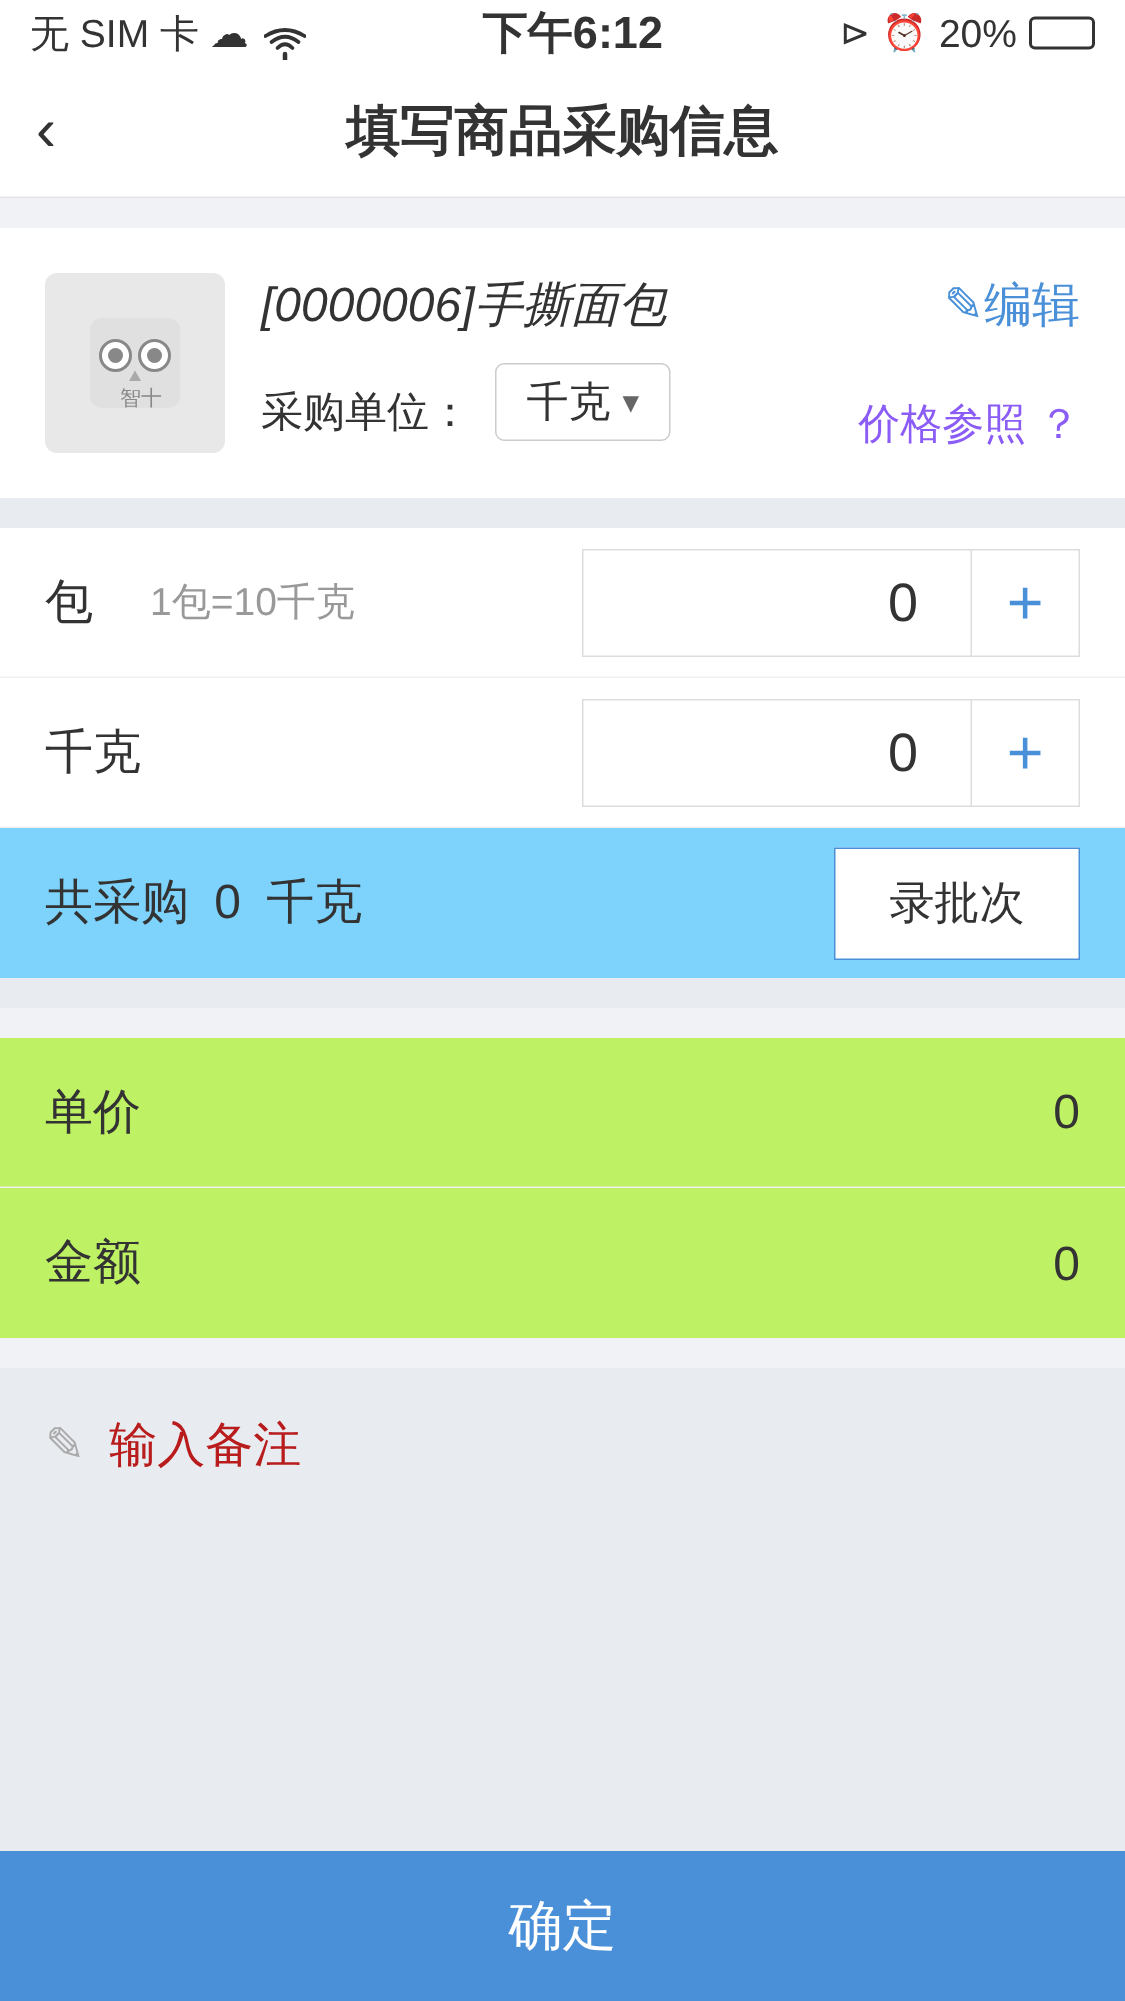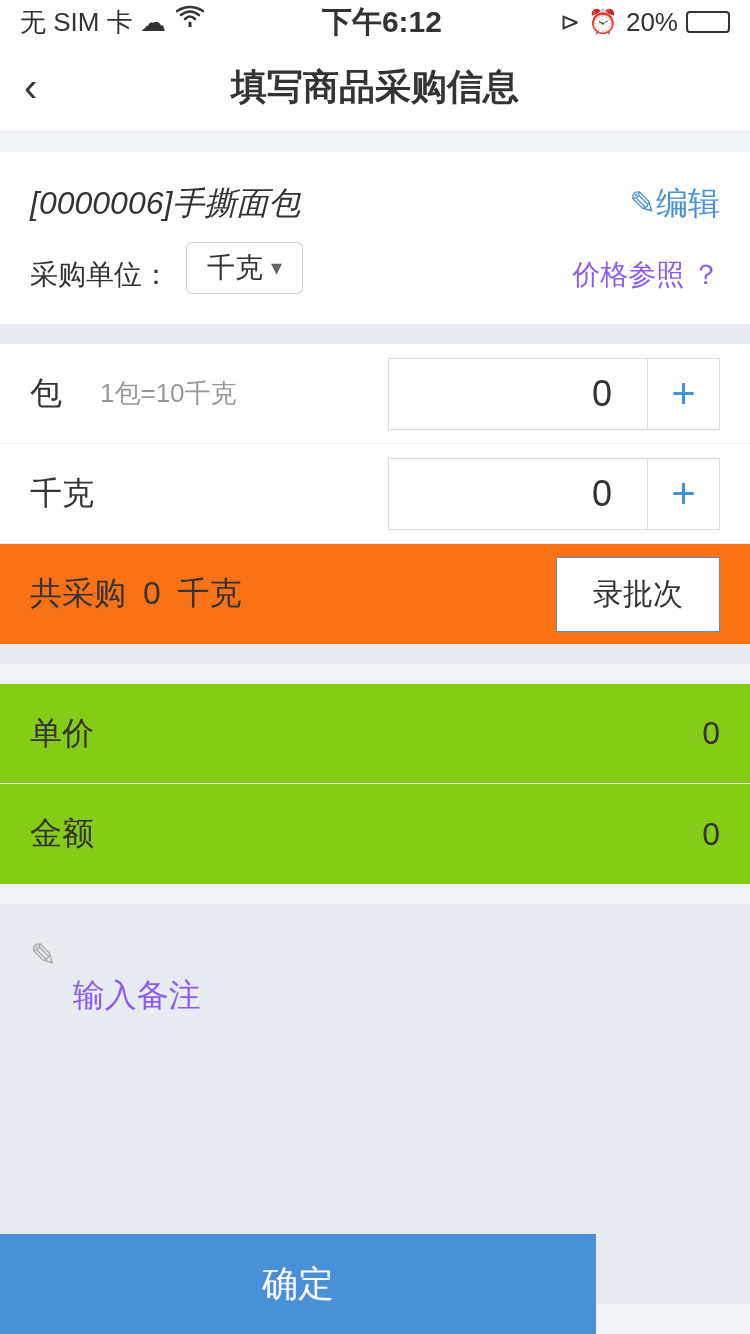--- a/index.html
+++ b/index.html
@@ -20,21 +20,21 @@
       background: #fff;
       display: flex;
       align-items: center;
       justify-content: space-between;
       padding: 0 20px;
       font-size: 28px;
       font-weight: 500;
     }
     .status-left {
       display: flex;
-      align-items: flex-start;
+      align-items: flex-end;
       gap: 10px;
       font-size: 26px;
     }
     .status-center {
       font-size: 30px;
       font-weight: 600;
     }
     .status-right {
       display: flex;
       align-items: center;
@@ -215,39 +215,39 @@
       color: #4a90d9;
       cursor: pointer;
     }
 
     
     .total-row {
       display: flex;
       align-items: center;
       padding: 0 30px;
       height: 100px;
-      background: #f97316;
+      background: #7dd3fc;
     }
     .total-label {
       font-size: 32px;
       color: #333;
     }
     .record-btn {
       margin-left: auto;
       border: 1px solid #4a90d9;
       color: #333;
       background: #fff;
       font-size: 30px;
       padding: 16px 36px;
       cursor: pointer;
     }
 
     
     .price-section {
-      background: #84cc16;
+      background: #bef264;
       margin-top: 20px;
     }
     .price-row {
       display: flex;
       align-items: center;
       padding: 0 30px;
       height: 100px;
       border-bottom: 1px solid #f0f0f0;
     }
     .price-row:last-child {
@@ -273,30 +273,29 @@
       align-items: flex-start;
       gap: 16px;
     }
     .remark-icon {
       color: #aaa;
       font-size: 32px;
       margin-top: 2px;
     }
     .remark-placeholder {
       font-size: 32px;
-      color: #8b5cf6;
-      margin-top: 40px;
+      color: #b91c1c;
     }
 
     
     .confirm-section {
       position: fixed;
       bottom: 0;
       left: 0;
-      width: 596px;
+      width: 750px;
       height: 100px;
       background: #4a90d9;
       display: flex;
       align-items: center;
       justify-content: center;
       cursor: pointer;
     }
     .confirm-btn-text {
       font-size: 36px;
       color: #fff;
@@ -326,20 +325,35 @@
     </span>
   </div>
 </div>
 
 <div class="nav-bar">
   <div class="nav-back">‹</div>
   <div class="nav-title">填写商品采购信息</div>
 </div>
 
 <div class="product-card">
+  <div class="product-image">
+    <svg width="80" height="80" viewBox="0 0 80 80">
+
+      <rect x="10" y="10" width="60" height="60" rx="8" fill="#e0e0e0"></rect>
+
+      <circle cx="27" cy="35" r="10" fill="#fff" stroke="#888" stroke-width="2"></circle>
+      <circle cx="53" cy="35" r="10" fill="#fff" stroke="#888" stroke-width="2"></circle>
+      <circle cx="27" cy="35" r="5" fill="#888"></circle>
+      <circle cx="53" cy="35" r="5" fill="#888"></circle>
+
+      <polygon points="40,45 36,52 44,52" fill="#aaa"></polygon>
+
+      <text x="30" y="68" font-size="14" fill="#888" font-family="sans-serif">智十</text>
+    </svg>
+  </div>
   <div class="product-info">
     <div class="product-name">[0000006]手撕面包</div>
     <div class="product-unit-row">
       <span class="unit-label">采购单位：</span>
       <div class="unit-select">
         <span>千克</span>
         <span class="unit-arrow">▾</span>
       </div>
     </div>
   </div>

